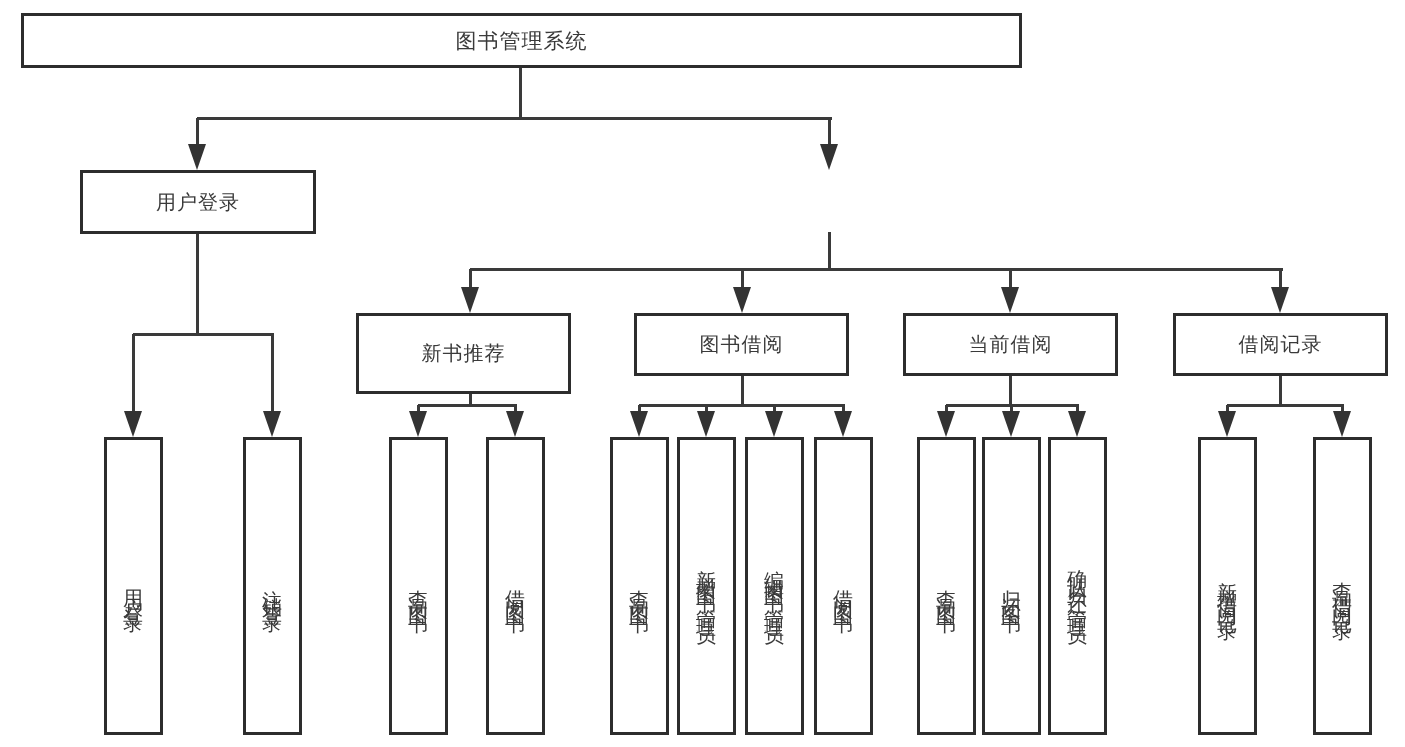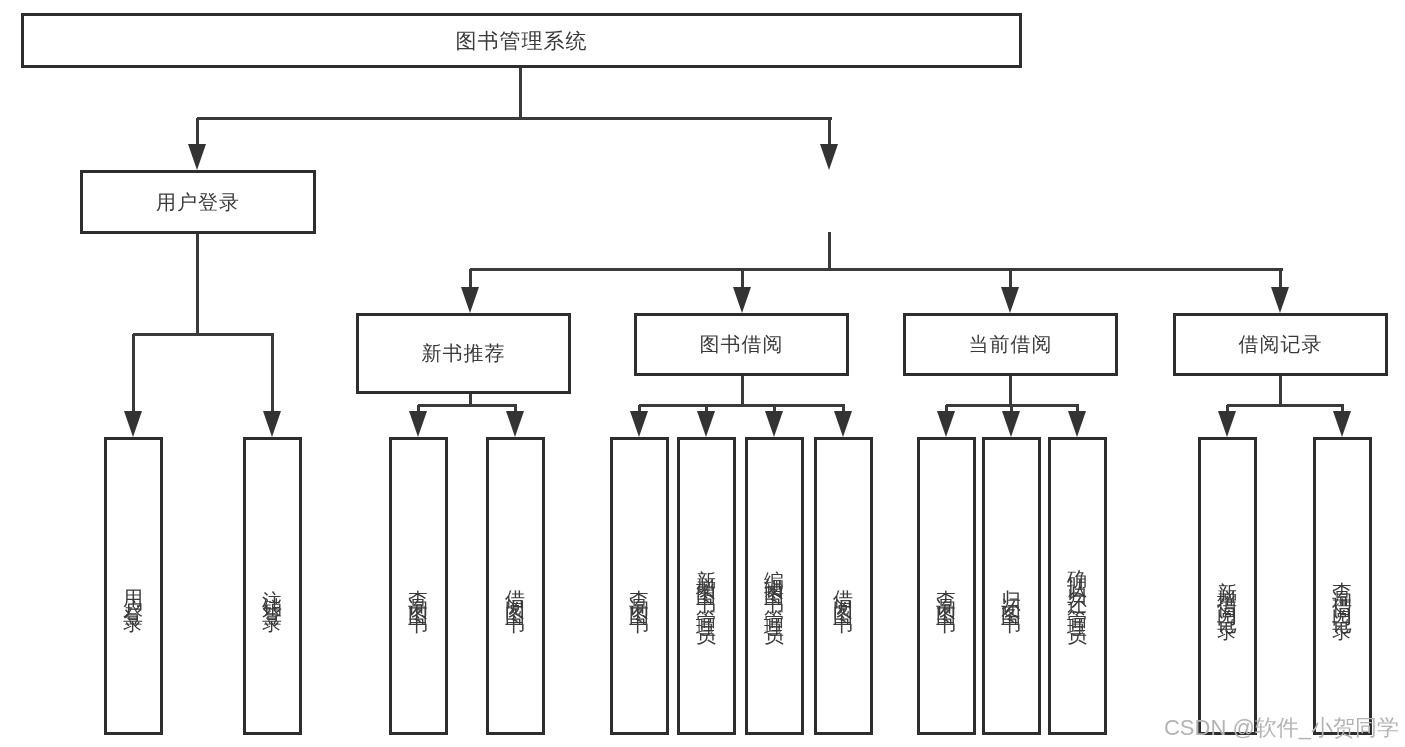--- a/index.html
+++ b/index.html
@@ -115,21 +115,20 @@
   <div class="box v" style="left:1048px;top:437px;width:59px;height:298px;">
     <span class="lbl">确认归还（管理员）</span>
   </div>
   <div class="box v" style="left:1198px;top:437px;width:59px;height:298px;">
     <span class="lbl">新增借阅记录</span>
   </div>
   <div class="box v" style="left:1313px;top:437px;width:59px;height:298px;">
     <span class="lbl">查询借阅记录</span>
   </div>
 
-  <div class="watermark">CSDN @软件_小贺同学</div>
 <div class="vline" style="left: 519px; top: 66px; height: 54px;"></div>
     <div class="hline" style="left: 197px; top: 117px; width: 635px;"></div>
     <div class="vline" style="left: 196px; top: 118px; height: 30px;"></div>
     <div class="vline" style="left: 828px; top: 118px; height: 30px;"></div>
     <div class="vline" style="left: 828px; top: 232px; height: 39px;"></div>
     <div class="hline" style="left: 470px; top: 268px; width: 813px;"></div>
     <div class="vline" style="left: 469px; top: 269px; height: 22px;"></div>
     <div class="vline" style="left: 741px; top: 269px; height: 22px;"></div>
     <div class="vline" style="left: 1009px; top: 269px; height: 22px;"></div>
     <div class="vline" style="left: 1279px; top: 269px; height: 22px;"></div>

